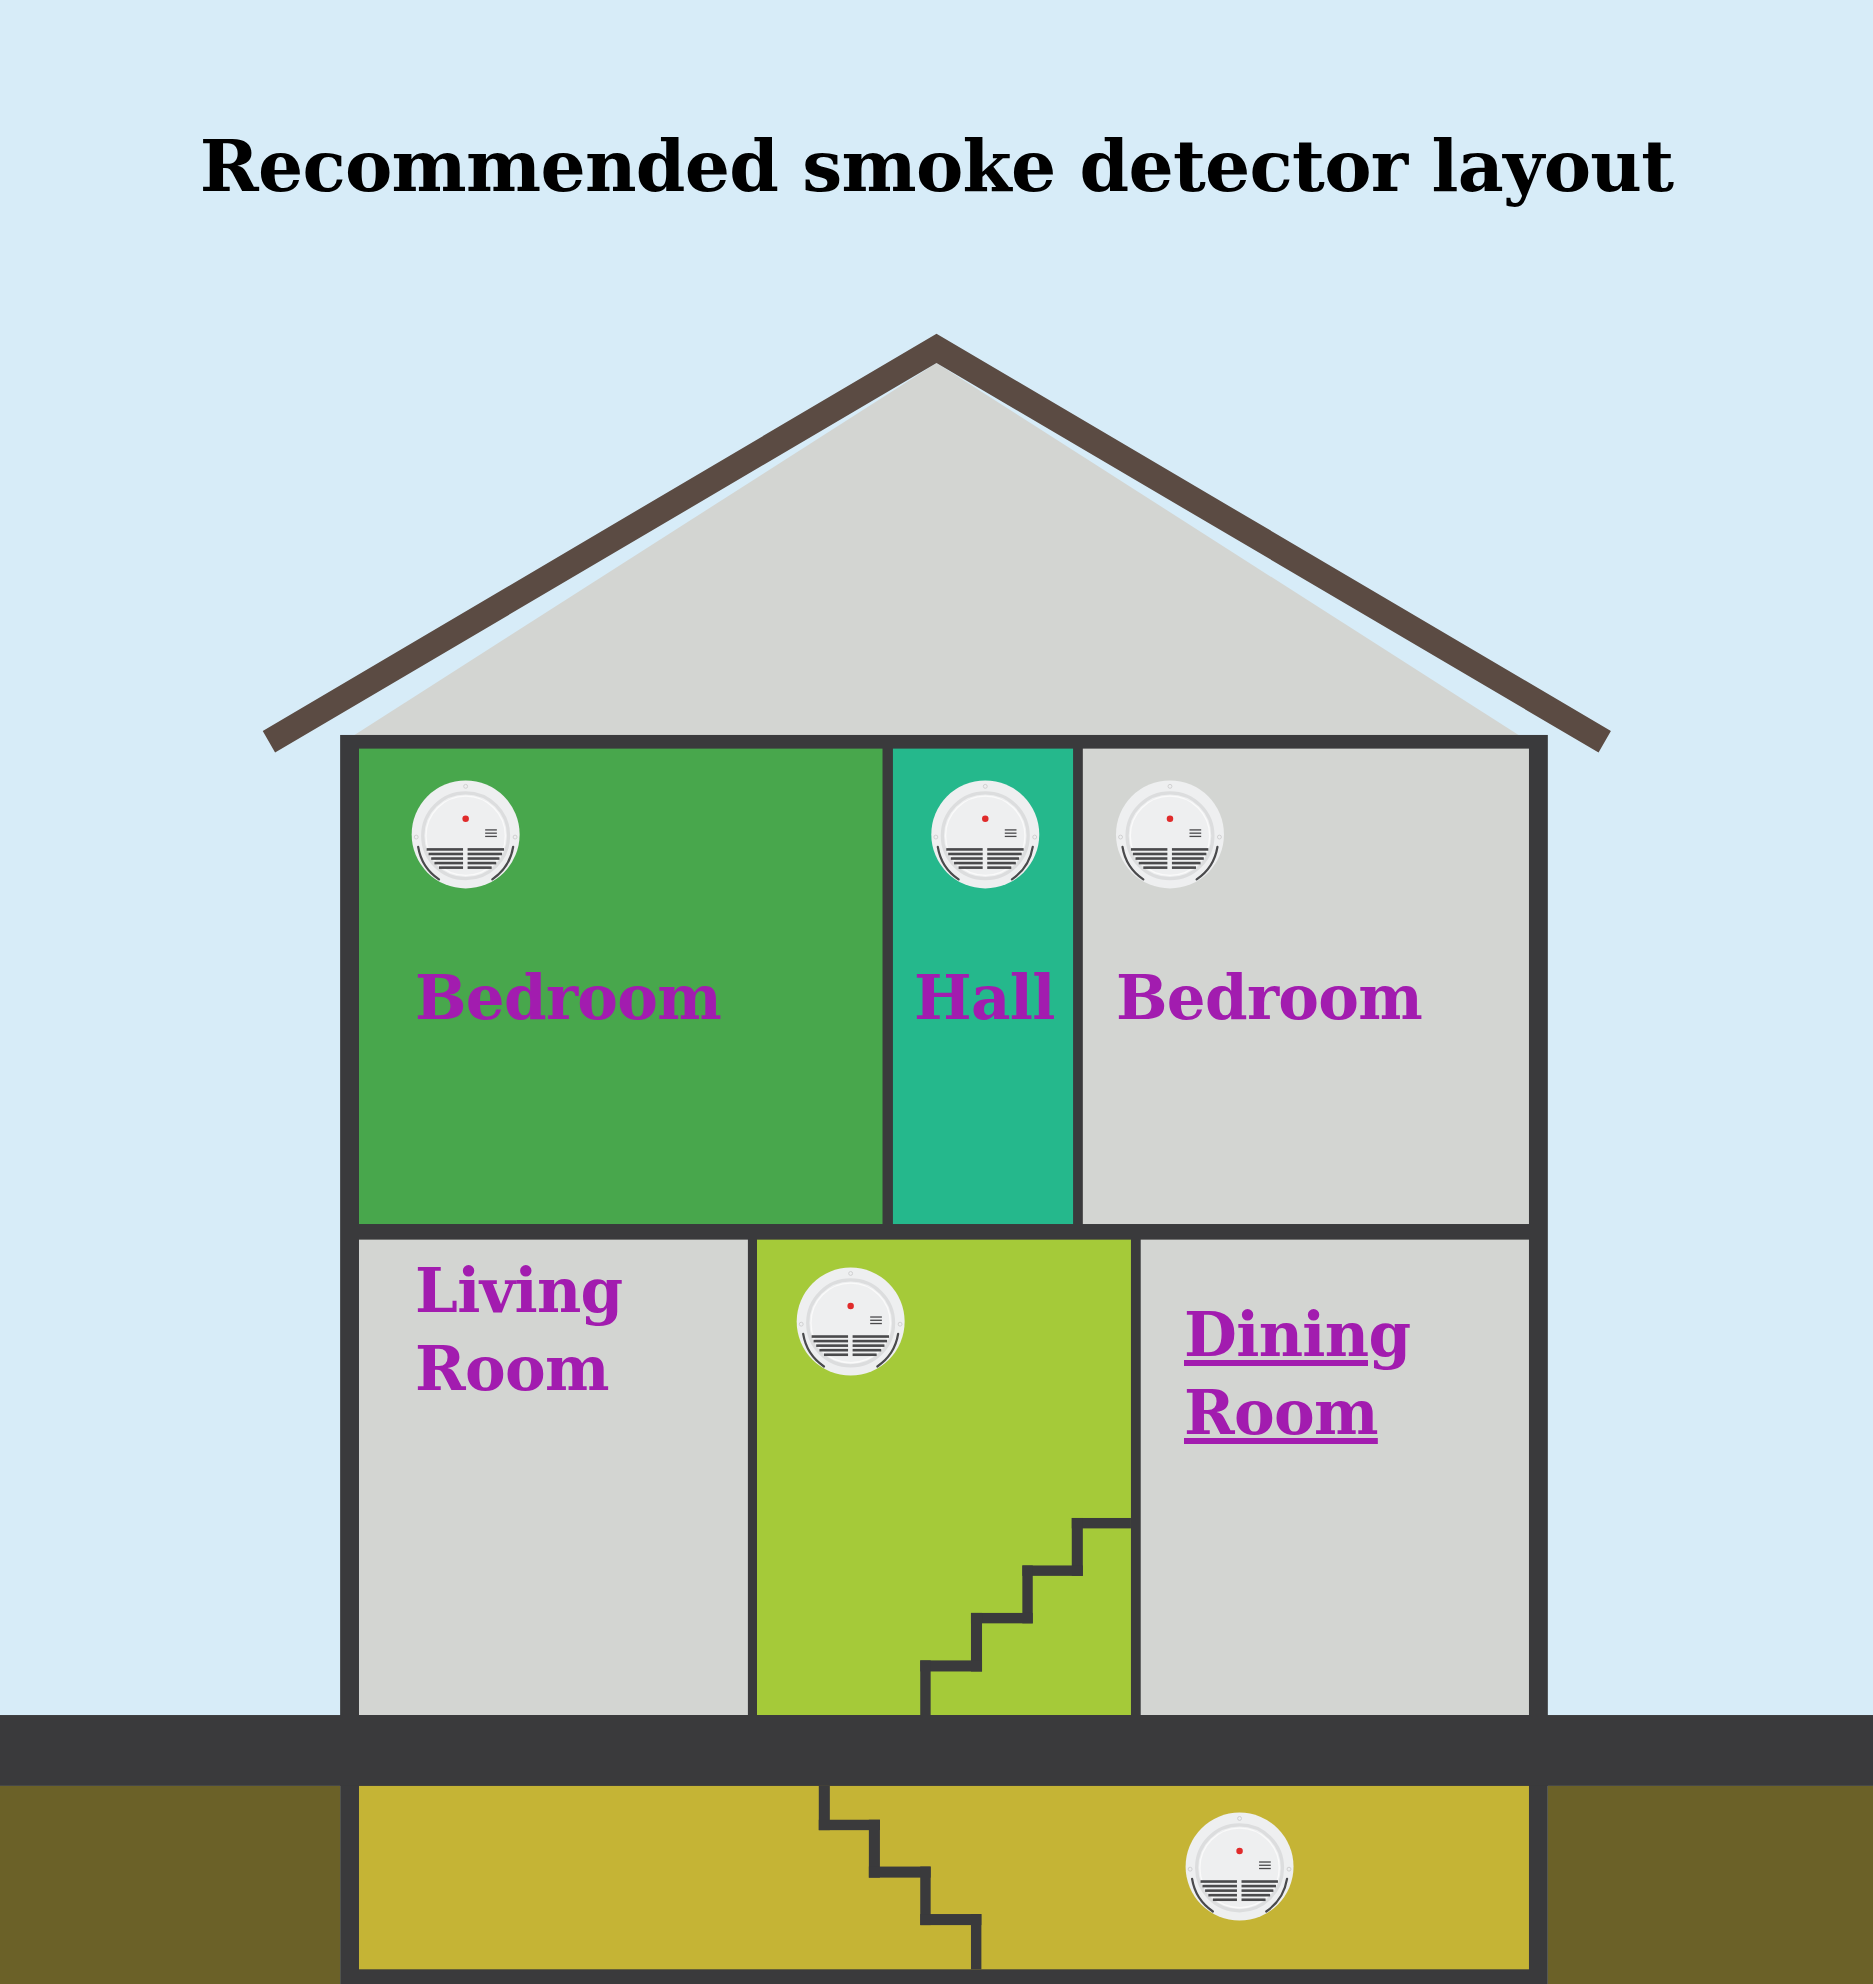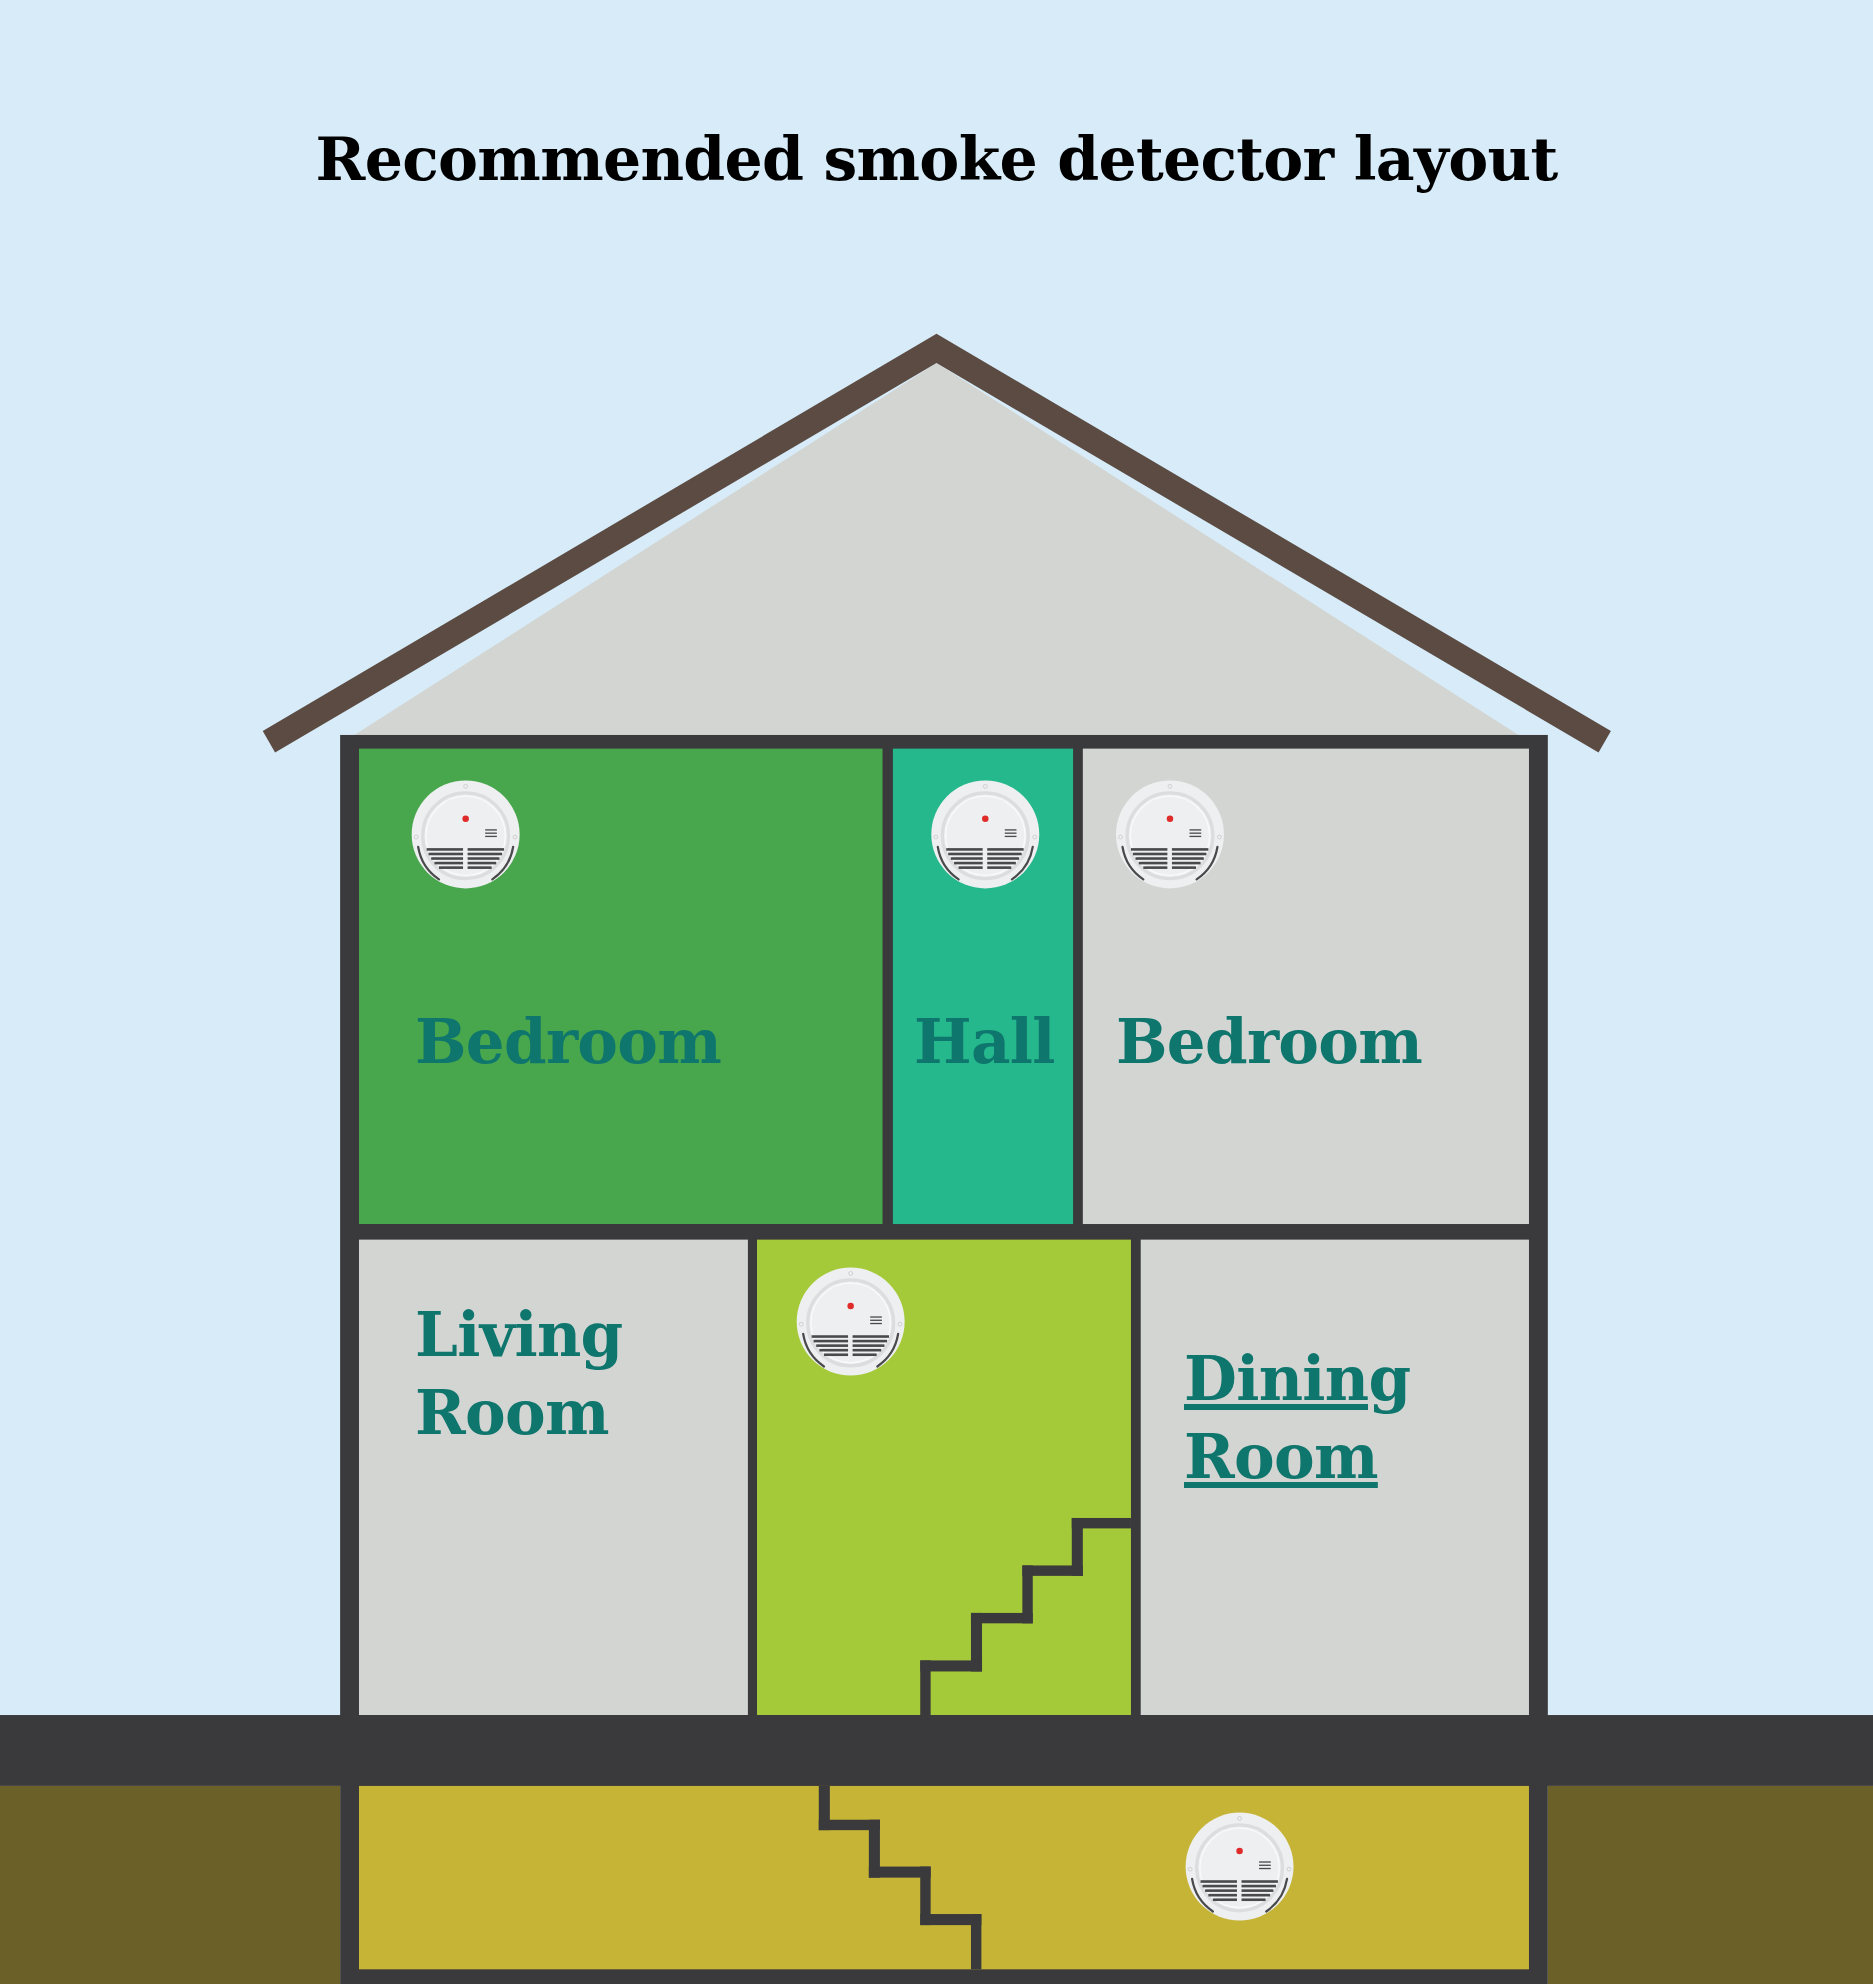--- a/index.html
+++ b/index.html
@@ -2,26 +2,26 @@
 <html style="font-size:10.4px"><head>
 <meta charset="utf-8">
 <style>
   html, body { margin: 0; padding: 0; }
   body { width: 1873px; height: 1985px; overflow: hidden; background: #D7ECF8; }
   #stage { position: relative; width: 1873px; height: 1985px; }
   #stage svg.scene { position: absolute; left: 0; top: 0; }
   .title {
     position: absolute; left: 0; top: 124px; width: 1873px; text-align: center;
     font-family: "DejaVu Serif", "Liberation Serif", serif; font-weight: bold;
-    font-size: 60px; color: #000; letter-spacing: -0.7px; white-space: nowrap;
+    font-size: 71px; color: #000; letter-spacing: -0.7px; white-space: nowrap;
   }
   .label {
     position: absolute; font-family: "DejaVu Serif", "Liberation Serif", serif;
-    font-weight: bold; font-size: 61px; line-height: 78px; color: #0f766e;
-    white-space: pre-line; letter-spacing: -0.7px; margin-top: 44px;
+    font-weight: bold; font-size: 61px; line-height: 78px; color: #a21caf;
+    white-space: pre-line; letter-spacing: -0.7px;
   }
   .label.small { font-size: 48px; line-height: 59px; }
 </style>
 </head>
 <body>
 
 <div id="stage">
 
   <div class="title">Recommended smoke detector layout</div>
 

